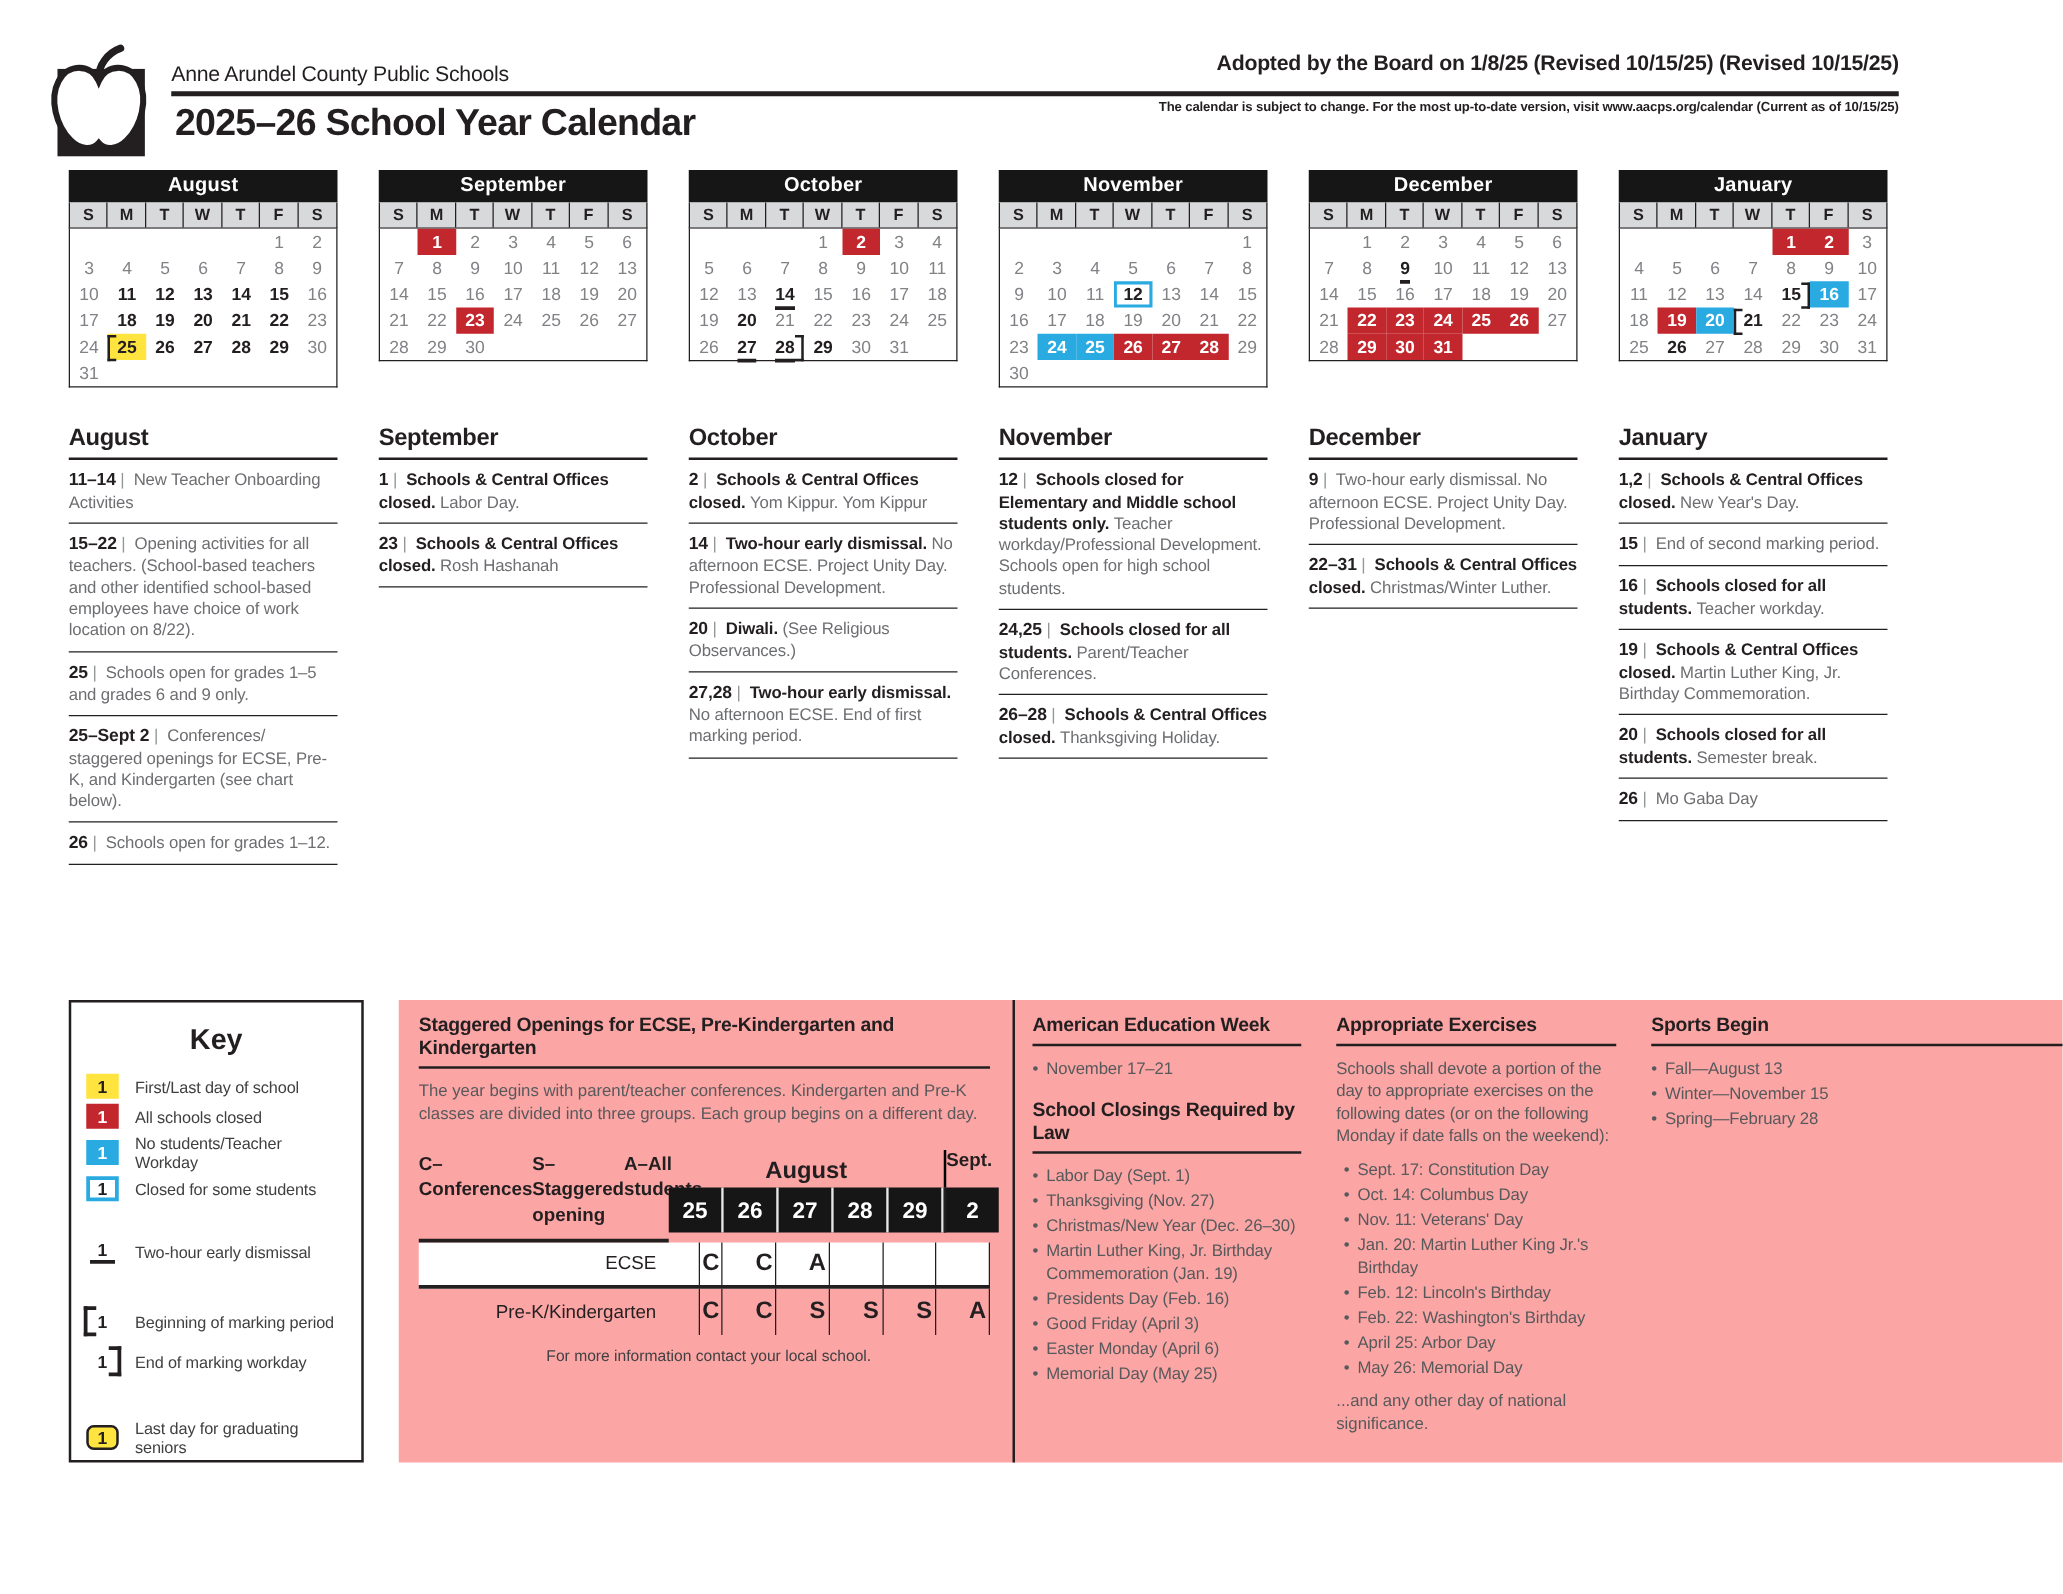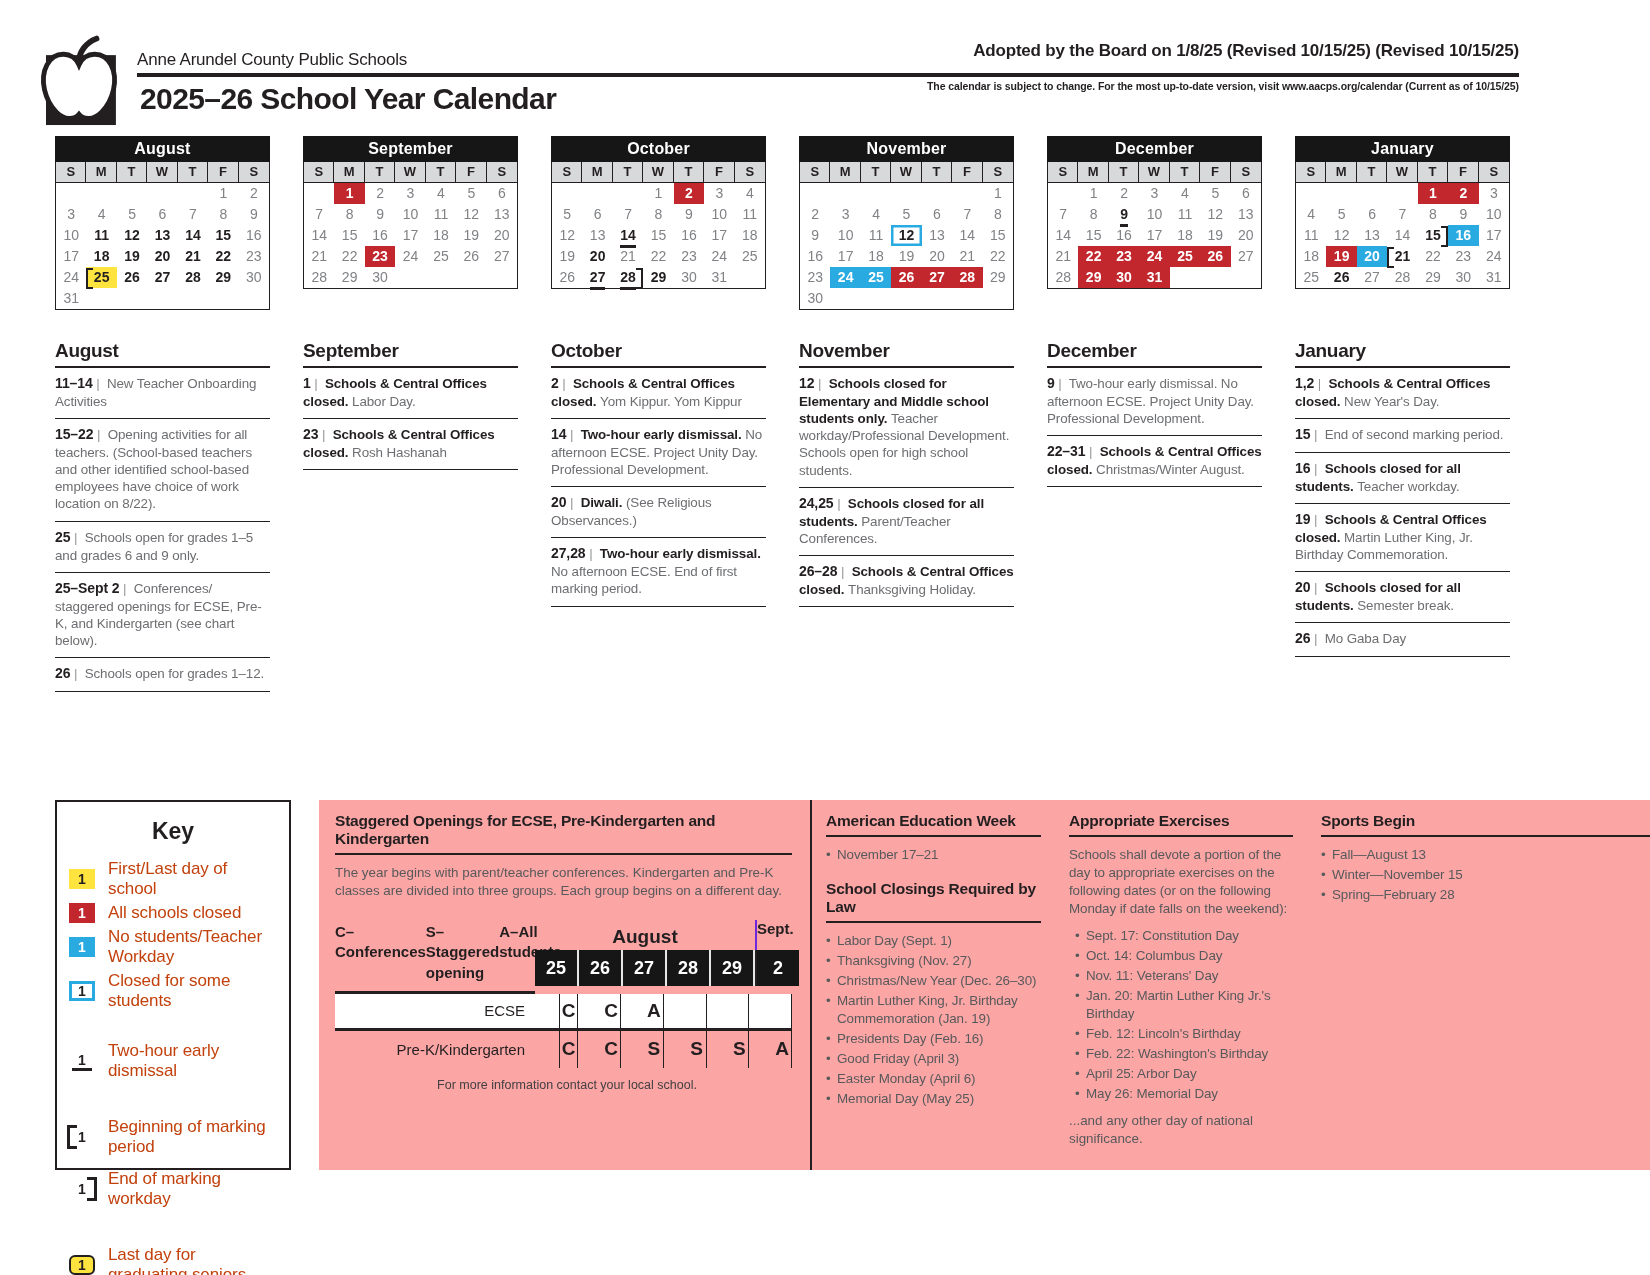--- a/index.html
+++ b/index.html
@@ -41,21 +41,21 @@
   .np { color:#939598; }
   .nl { font-weight:bold; color:#231F20; }
 
   
   .bottom { position:absolute; left:55px; top:800px; width:1636px; height:370px; display:flex; gap:8px; }
 
   
   .key-box { width:236px; flex:none; border:2px solid #231F20; background:#fff; padding:12px 12px; }
   .key-title { text-align:center; font-size:23px; font-weight:bold; margin:4px 0 14px 0; }
   .krow { display:flex; align-items:center; gap:13px; margin:4px 0; }
-  .klabel { font-size:17px; color:#c2410c; letter-spacing:-0.1px; }
+  .klabel { font-size:13px; color:#404040; letter-spacing:-0.1px; }
   .ksw { position:relative; width:26px; height:20px; flex:none; display:flex; align-items:center; justify-content:center; font-weight:bold; font-size:14px; color:#231F20; }
   .sw-yellow { background:#FFE33F; }
   .sw-red { background:#C1272D; color:#fff; }
   .sw-cyan { background:#29ABE2; color:#fff; }
   .sw-cyanbox { background:#fff; border:3px solid #29ABE2; }
   .sw-underline .n { border-bottom:3px solid #231F20; padding:0 6px; }
   .sw-bracket-left::before { content:""; position:absolute; left:-2px; top:-2px; bottom:-2px; width:7px; border:3px solid #231F20; border-right:none; }
   .sw-bracket-right::after { content:""; position:absolute; right:-2px; top:-2px; bottom:-2px; width:7px; border:3px solid #231F20; border-left:none; }
   .sw-senior { background:#FFE33F; border:2px solid #231F20; border-radius:6px; }
 
@@ -65,21 +65,21 @@
   .bullet { position:relative; padding-left:11px; font-size:13.4px; color:#58595B; line-height:1.34; margin-bottom:2px; letter-spacing:-0.1px; }
   .bullet::before { content:"\2022"; position:absolute; left:0; }
 
   .sec-staggered { width:493px; flex:none; padding:10px 18px 10px 16px; border-right:2px solid #231F20; }
   .stag-desc { font-size:13.4px; color:#58595B; line-height:1.35; margin:2px 0 20px 0; }
   .stag-head { display:flex; }
   .stag-legend { width:200px; flex:none; display:flex; justify-content:space-between; padding:2px 0 8px 0; border-bottom:3px solid #231F20; font-weight:bold; font-size:15px; line-height:1.35; }
   .stag-right { display:flex; flex-direction:column; }
   .stag-months { display:flex; height:30px; }
   .stag-aug { width:220px; text-align:center; font-weight:bold; font-size:19px; display:flex; align-items:flex-end; justify-content:center; padding-bottom:2px; }
-  .stag-sep { width:44px; border-left:2px solid #6d28d9; padding-left:0; font-weight:bold; font-size:15px; display:flex; align-items:flex-start; }
+  .stag-sep { width:44px; border-left:2px solid #000000; padding-left:0; font-weight:bold; font-size:15px; display:flex; align-items:flex-start; }
   .stag-nums { display:flex; height:36px; }
   .stag-num { width:44px; background:#161616; color:#fff; font-weight:bold; font-size:18px; display:flex; align-items:center; justify-content:center; border-right:2px solid #E6E7E8; }
   .stag-num:last-child { border-right:none; }
   .stag-num.sept { border-left:2px solid #231F20; }
   .stag-row { display:flex; height:37px;gap:24px; }
   .stag-row.ecse { background:#fff; border-bottom:3px solid #231F20; }
   .stag-label { width:200px; flex:none; display:flex; align-items:center; justify-content:flex-end; padding-right:10px; font-size:15px; }
   .stag-cell { width:44px; display:flex; align-items:center; justify-content:center; font-weight:bold; font-size:19px; border-right:1.5px solid #231F20; }
   .stag-row .stag-cell:nth-child(2) { border-left:1.5px solid #231F20; }
   .stag-foot { width:464px; text-align:center; font-size:12.5px; color:#414042; margin-top:10px; }
@@ -401,21 +401,21 @@
             <div class="cal-cell r"><span class="dd">30</span></div>
             <div class="cal-cell r"><span class="dd">31</span></div>
             <div class="cal-cell"></div>
             <div class="cal-cell"></div>
             <div class="cal-cell"></div>
           </div>
         </div>
         <div class="notes">
           <div class="notes-title">December</div>
           <div class="note"><span class="nd">9</span><span class="np">&nbsp;|&nbsp; </span><span class="ntx">Two-hour early dismissal. No afternoon ECSE. Project Unity Day. Professional Development.</span></div>
-          <div class="note"><span class="nd">22–31</span><span class="np">&nbsp;|&nbsp; </span><span class="nl">Schools &amp; Central Offices closed. </span><span class="ntx">Christmas/Winter August.</span></div>
+          <div class="note"><span class="nd">22–31</span><span class="np">&nbsp;|&nbsp; </span><span class="nl">Schools &amp; Central Offices closed. </span><span class="ntx">Christmas/Winter Luther.</span></div>
         </div>
       </div>
       <div class="month-col">
         <div class="cal-wrap">
           <div class="cal-title">January</div>
           <div class="cal-dow">
             <div class="dow-cell">S</div>
             <div class="dow-cell">M</div>
             <div class="dow-cell">T</div>
             <div class="dow-cell">W</div>

